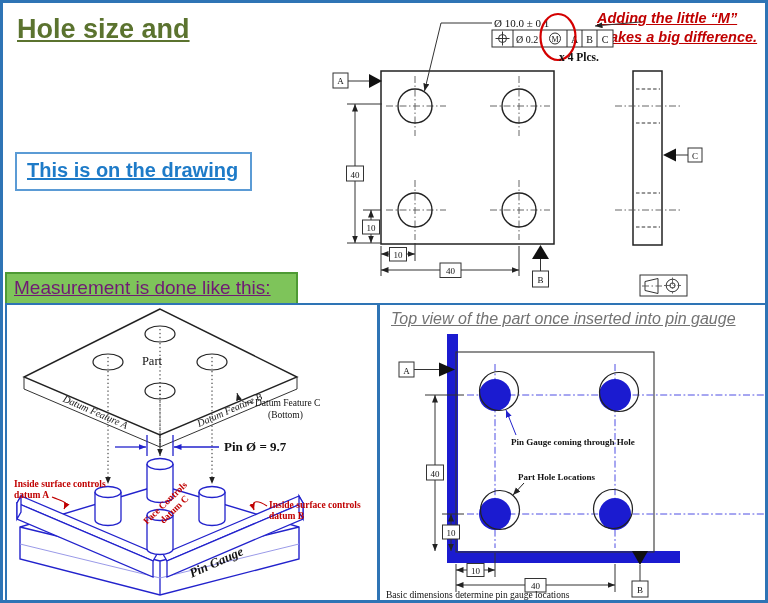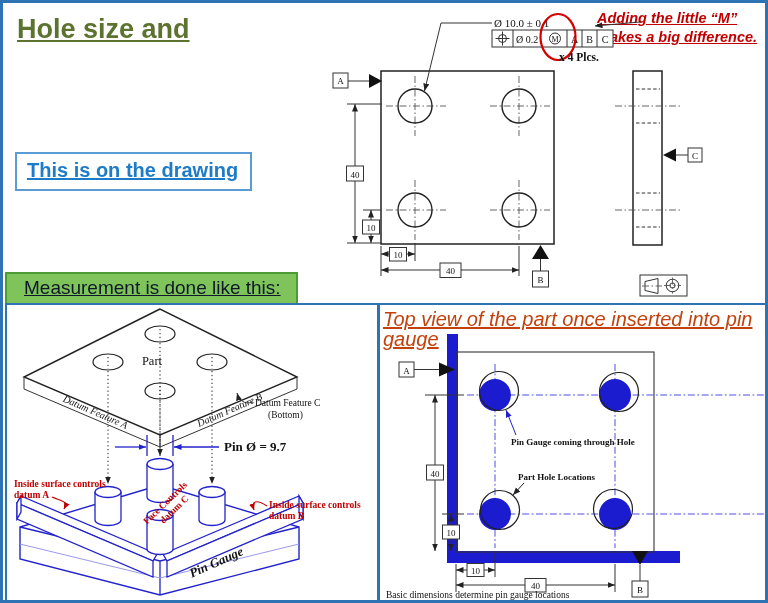--- a/index.html
+++ b/index.html
@@ -7,26 +7,26 @@
     position:relative;width:768px;height:603px;background:#fff;
     border:3px solid #2E74B5;box-sizing:border-box;overflow:hidden;
     font-family:"Liberation Sans",sans-serif;
   }
   .abs{position:absolute;text-decoration:underline;}
   #title{left:14px;top:8px;width:340px;font-size:27px;font-weight:bold;
     color:#5B732F;line-height:36px;letter-spacing:0px;}
   #drawing-note{left:12px;top:149px;border:2px solid #5B9BD5;color:#1E7BC8;
     font-size:20px;font-weight:bold;padding:5px 12px 7px 10px;background:#fff;}
   #measure-note{left:2px;top:269px;width:293px;height:33px;background:#7EC45A;
-    border:2px solid #4E9A34;box-sizing:border-box;font-size:19px;color:#0f172a;
-    padding-left:17px;line-height:27px;}
+    border:2px solid #4E9A34;box-sizing:border-box;font-size:19px;color:#701a75;
+    padding-left:7px;line-height:27px;}
   #red-note{left:594px;top:6px;width:174px;color:#C00000;font-style:italic;
     font-weight:bold;font-size:14.5px;line-height:19px;}
-  #tv-heading{left:380px;top:306px;width:376px;color:#c2410c;font-style:italic;
-    font-size:20px;line-height:20px;}
+  #tv-heading{left:388px;top:306px;width:376px;color:#737373;font-style:italic;
+    font-size:16px;line-height:20px;}
   .panel{border:2px solid #2E74B5;box-sizing:border-box;background:#fff;}
   #panel-bl{left:2px;top:300px;width:374px;height:300px;}
   #panel-br{left:375px;top:300px;width:391px;height:300px;}
   svg{position:absolute;}
   svg text{font-family:"Liberation Serif",serif;fill:#111;}
   .ln{stroke:#222;stroke-width:1.5;fill:#fff;}
   .thin{stroke:#333;stroke-width:1;fill:none;}
   .wbox{fill:#fff;stroke:#333;stroke-width:1;}
   .cl{stroke:#555;stroke-width:0.9;fill:none;stroke-dasharray:7 2.5 1.5 2.5;}
   .hid{stroke:#333;stroke-width:1;fill:none;stroke-dasharray:3.5 2.2;}

